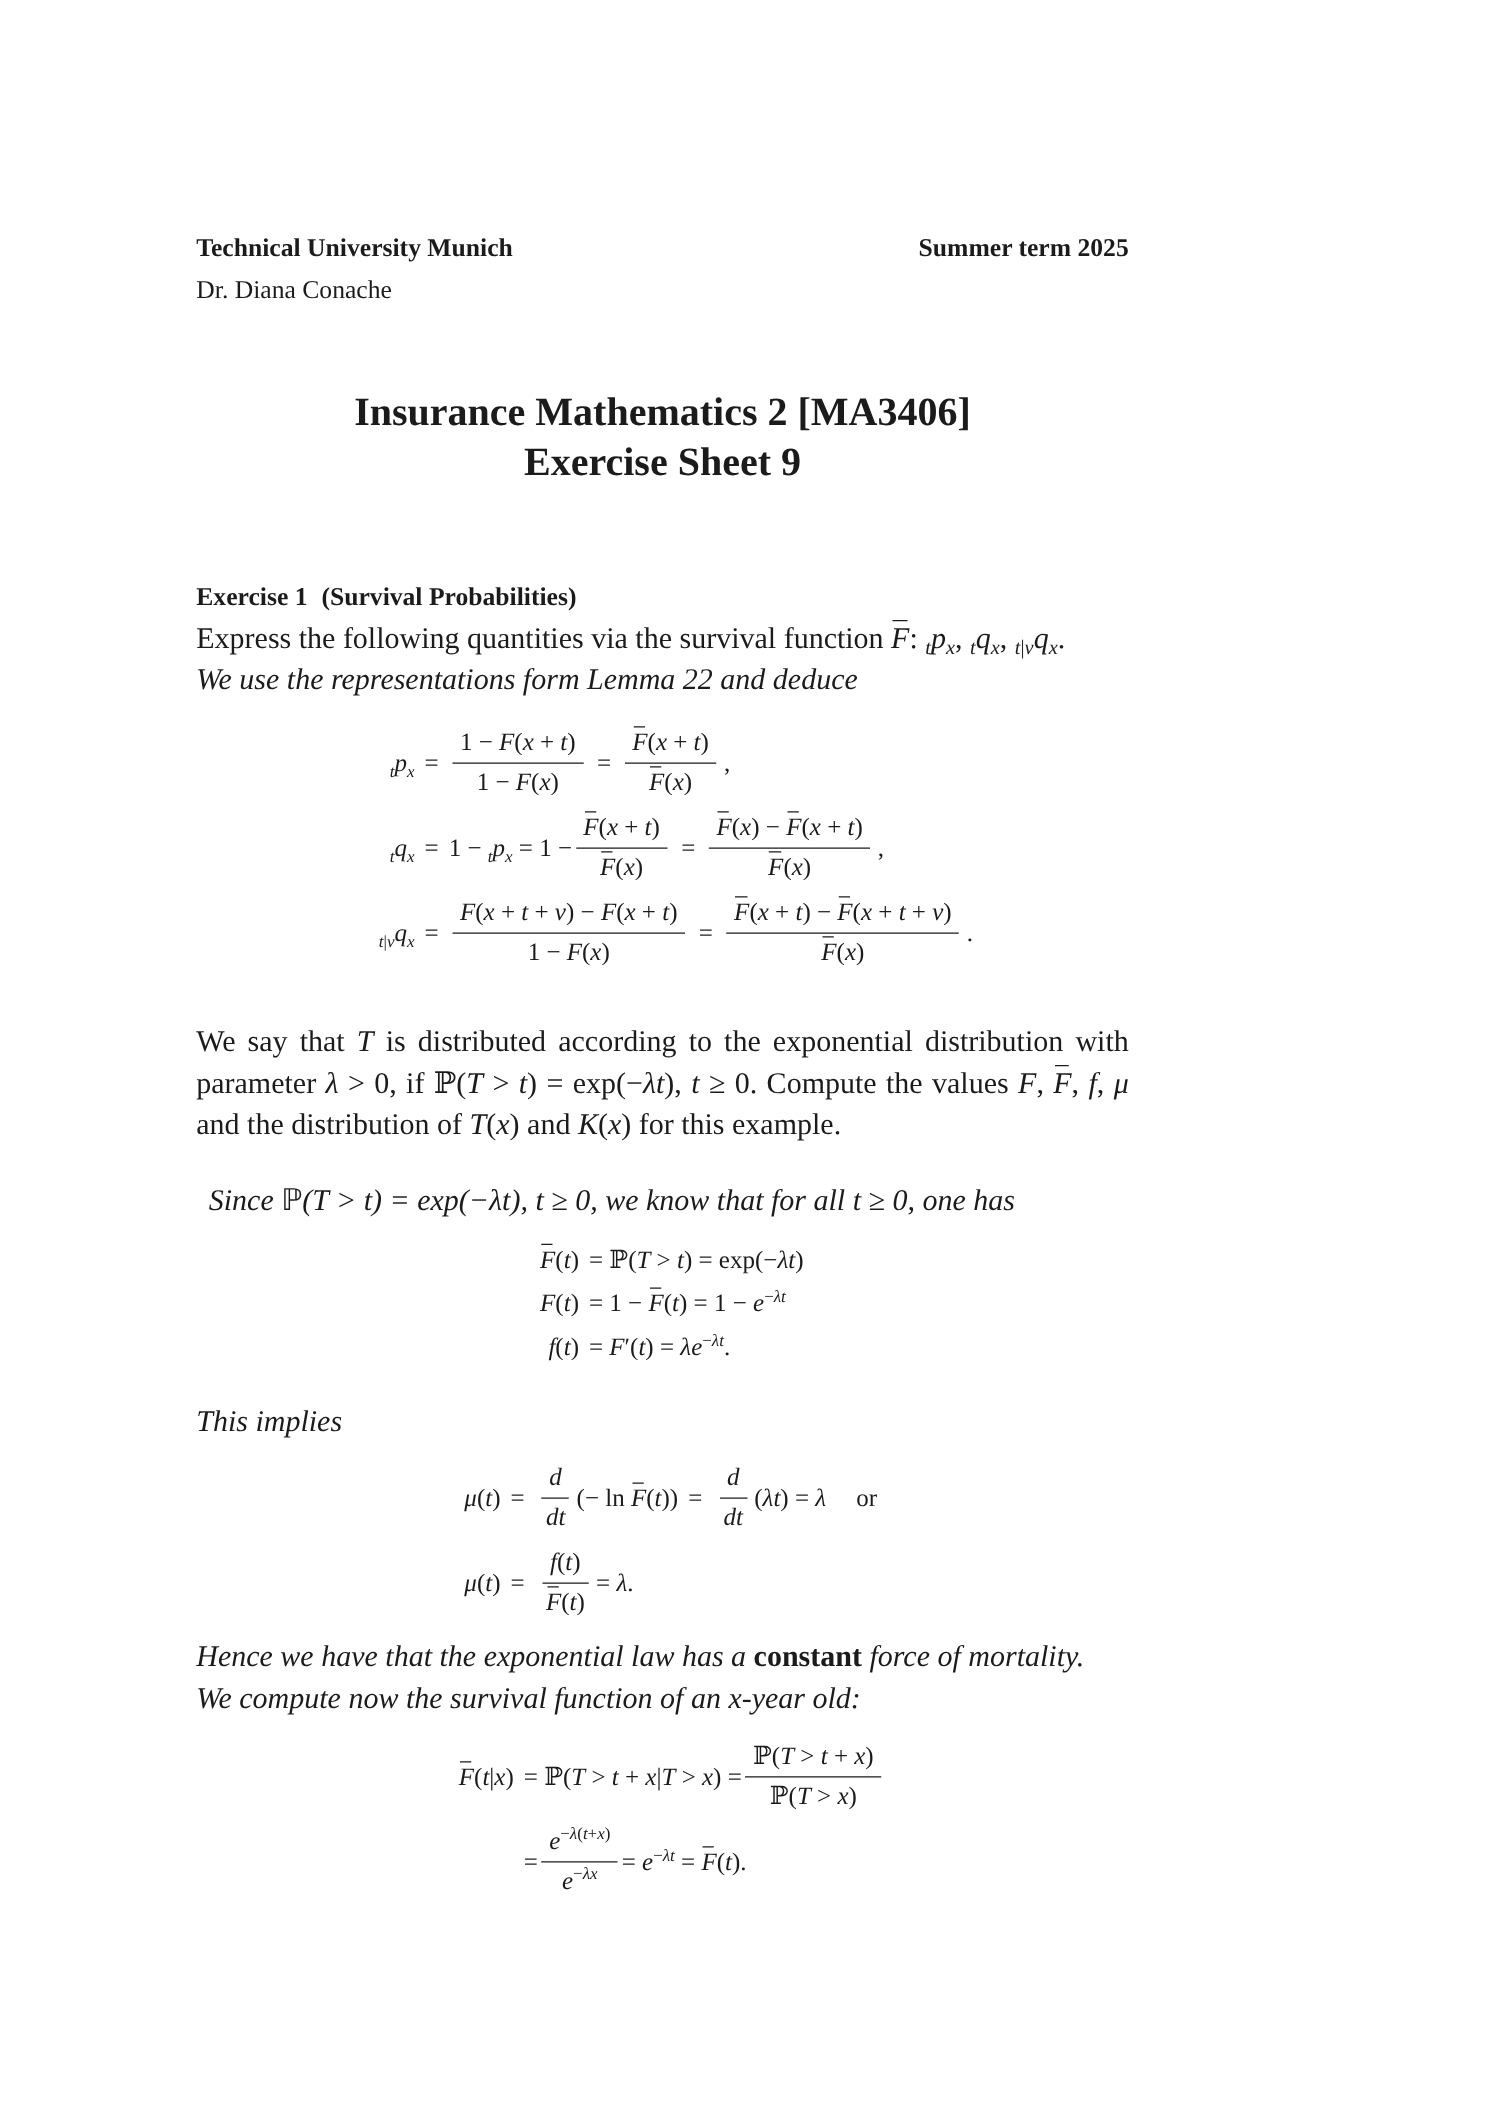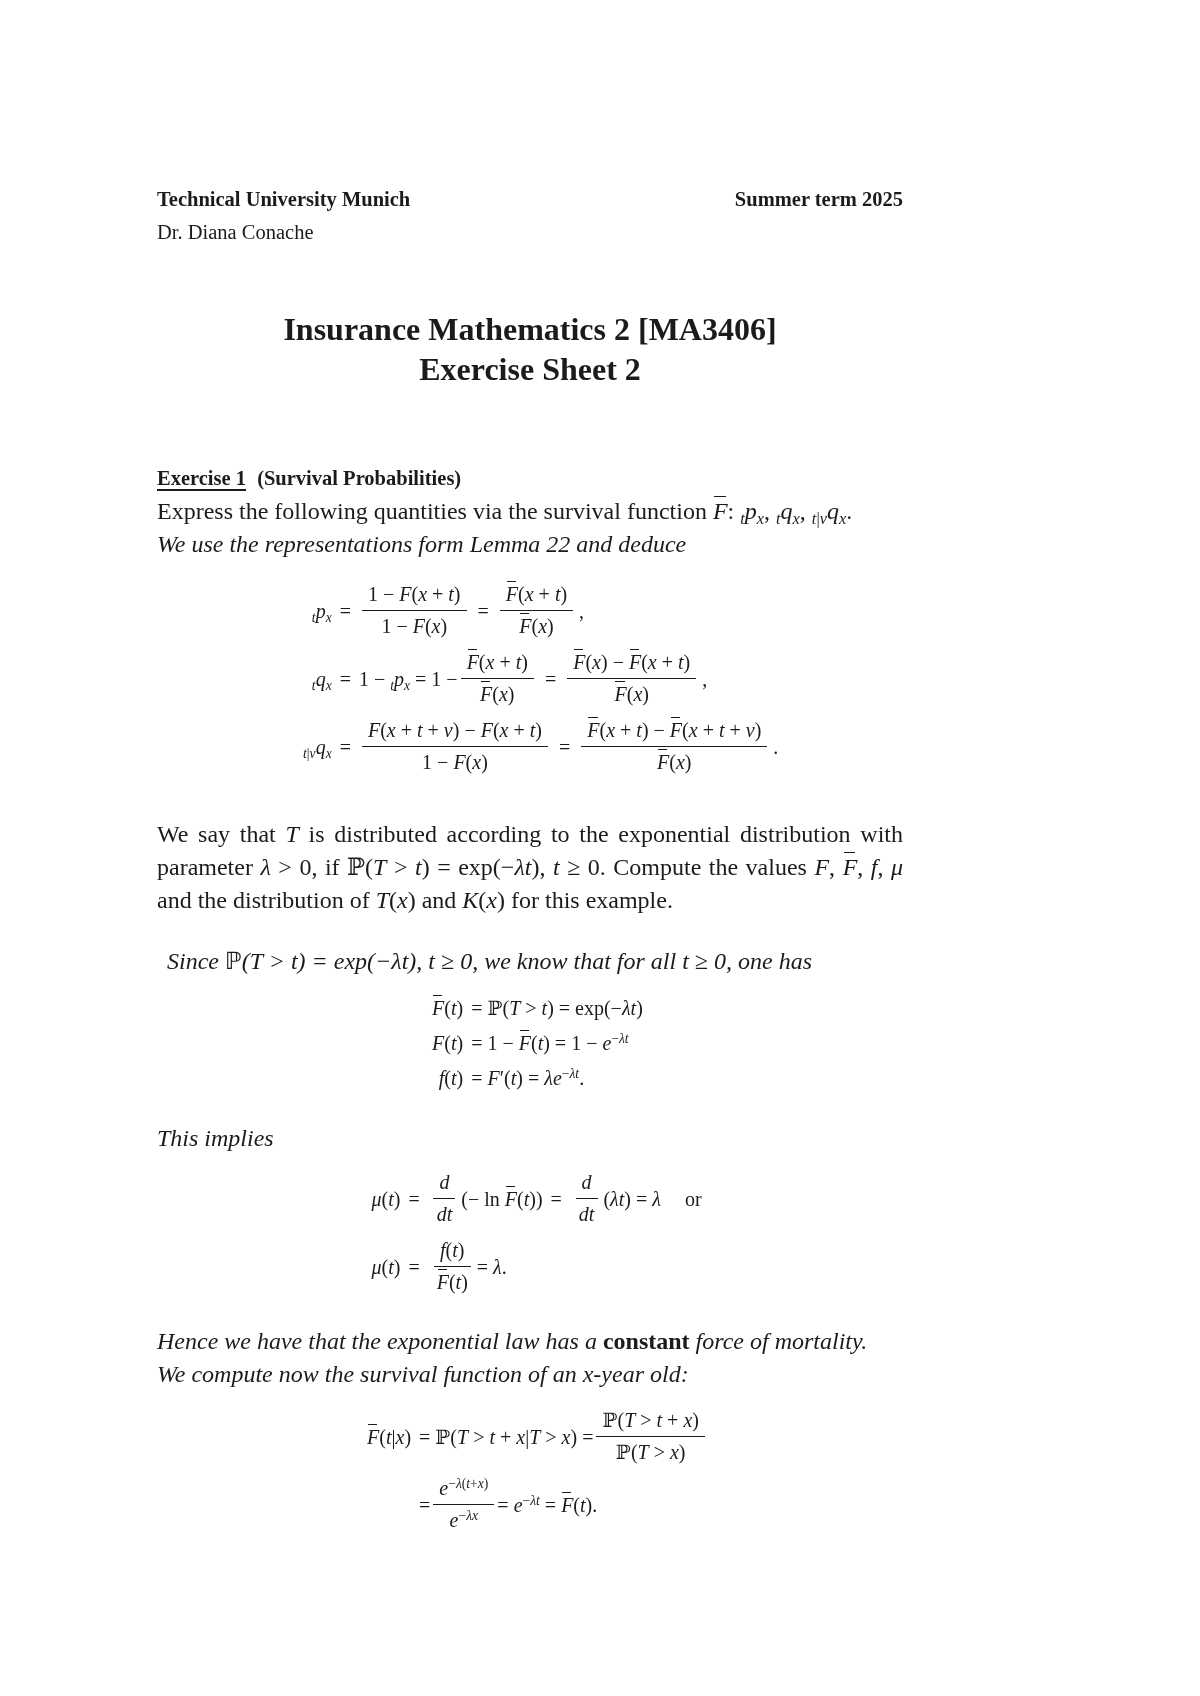--- a/index.html
+++ b/index.html
@@ -14,27 +14,27 @@
   .hdr-row{display:flex;justify-content:space-between;font-weight:bold;font-size:20.5px;line-height:32px;}
   .hdr-author{font-size:20.5px;line-height:34px;}
 
   
   .doc-title{margin-top:60px;text-align:center;font-weight:bold;font-size:32px;line-height:40px;}
 
   
   .ex1{margin-top:72px;}
   .ex2{margin-top:44px;}
   .ex-heading{margin:0;font-size:20.5px;line-height:34px;font-weight:bold;}
-  .ex-label{text-decoration:underline;text-decoration-thickness:1.5px;text-underline-offset:4px;}
+  .ex-label{text-decoration-thickness:1.5px;text-underline-offset:4px;}
   .ex-topic{margin-left:6px;font-family:Liberation Serif, serif;}
   p.body{margin:0;font-size:24px;line-height:33px;text-align:justify;}
   p.sol{font-style:italic;}
   p.since{margin-top:28px;padding-left:10px;}
   p.implies{margin-top:32px;}
-  p.hence{margin-top:31px;}
+  p.hence{margin-top:16px;}
   .up{font-style:normal;}
 
   
   .eq-block{width:fit-content;margin:22px auto 0;}
   .eq-block.b1{margin-bottom:26px;}
   .eq-block.b2{margin-top:18px;}
   .eq-block.b3{margin-top:16px;}
   .eq-block.b4{margin-top:18px;}
   .eq-row{display:flex;align-items:center;font-size:20px;line-height:1.2;margin-bottom:13px;white-space:nowrap;}
   .eq-row.base{align-items:baseline;margin-bottom:11px;}
@@ -65,21 +65,21 @@
   <div class="doc-header">
     <div class="hdr-row">
       <span>Technical University Munich</span>
       <span>Summer term 2025</span>
     </div>
     <div class="hdr-author">Dr. Diana Conache</div>
   </div>
 
   <div class="doc-title">
     <div>Insurance Mathematics 2 [MA3406]</div>
-    <div>Exercise Sheet 2</div>
+    <div>Exercise Sheet 9</div>
   </div>
 
   <section class="ex1">
     <p class="ex-heading">
       <span class="ex-label">Exercise 1</span>
       <span class="ex-topic">(Survival Probabilities)</span>
     </p>
     <p class="body">Express the following quantities via the survival function <span class="ol"><i>F</i></span>: <sub><i>t</i></sub><i>p</i><sub><i>x</i></sub>, <sub><i>t</i></sub><i>q</i><sub><i>x</i></sub>, <sub><i>t</i>|<i>v</i></sub><i>q</i><sub><i>x</i></sub>.</p>
     <p class="body sol">We use the representations form Lemma 22 and deduce</p>
 

